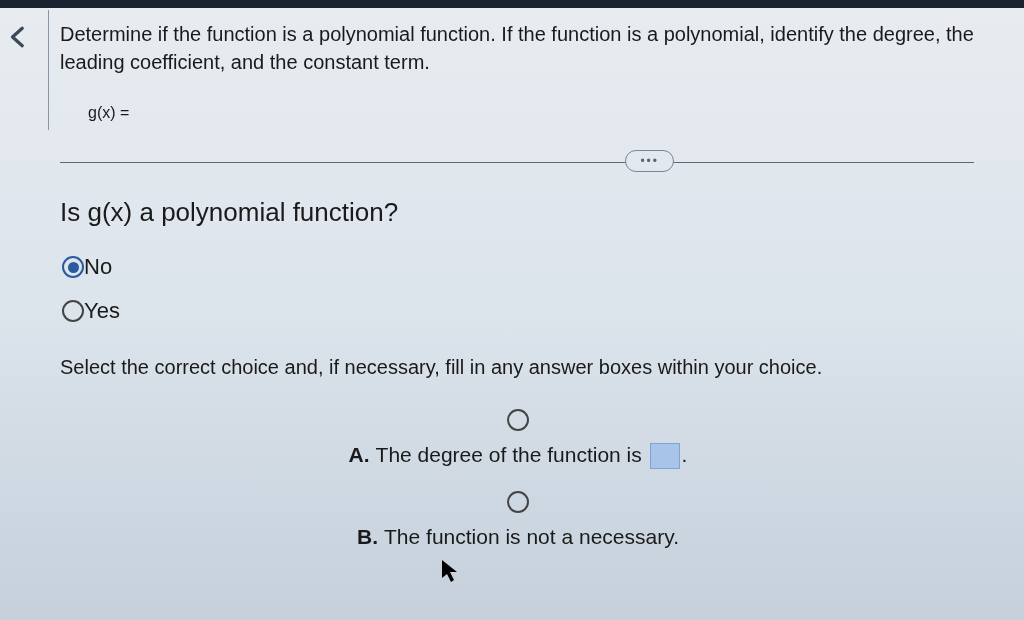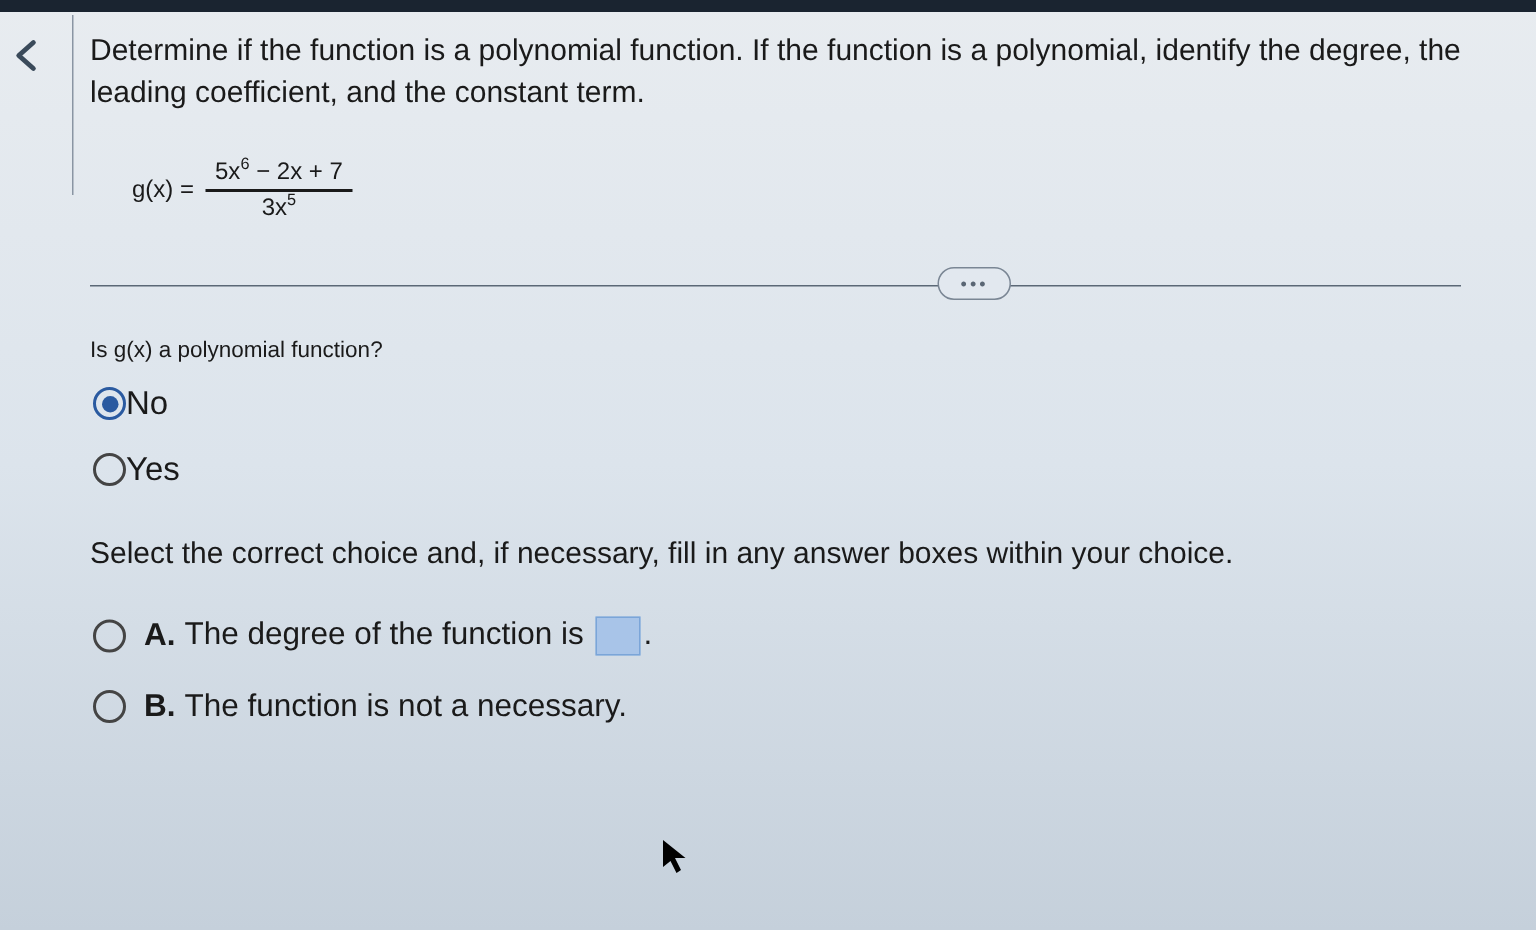--- a/index.html
+++ b/index.html
@@ -83,23 +83,23 @@
       background: #e2e8ef;
       border: 1.5px solid #7a8694;
       border-radius: 14px;
       padding: 3px 14px;
       font-size: 12px;
       color: #5a6674;
       letter-spacing: 2px;
       cursor: pointer;
     }
     .question {
-      font-size: 15px;
-      color: #1a1a1a;
-      margin-bottom: 14px;
+      font-size: 26px;
+      color: #1a1a1a;
+      margin-bottom: 26px;
     }
     .radio-row {
       display: flex;
       align-items: center;
       margin-bottom: 18px;
       margin-left: 2px;
     }
     .radio-outer {
       width: 22px;
       height: 22px;
@@ -128,20 +128,21 @@
       color: #1a1a1a;
       margin-top: 32px;
       margin-bottom: 30px;
     }
     .choice-row {
       display: flex;
       align-items: center;
       gap: 12px;
       margin-bottom: 22px;
       margin-left: 2px;
+      flex-direction: column;
     }
     .choice-text {
       font-size: 21px;
       color: #1a1a1a;
     }
     .choice-letter { font-weight: bold; margin-right: 6px; }
     .answer-box {
       display: inline-block;
       width: 30px;
       height: 26px;
@@ -176,24 +177,20 @@
         <path d="M15 4 L6 12 L15 20" stroke="#3a4a5a" stroke-width="3" fill="none" stroke-linecap="round" stroke-linejoin="round"></path>
       </svg>
   </div>
   <div class="vertical-line"></div>
 
   <div class="content">
     <p class="prompt">Determine if the function is a polynomial function. If the function is a polynomial, identify the degree, the leading coefficient, and the constant term.</p>
 
     <div class="equation">
       <span>g(x) =</span>
-      <span class="fraction">
-        <span class="numerator"><span>5x</span><sup>6</sup><span> − 2x + 7</span></span>
-        <span class="denominator"><span>3x</span><sup>5</sup></span>
-      </span>
     </div>
 
     <div class="divider-wrap">
       <hr class="divider">
       <div class="expand-pill">•••</div>
     </div>
 
     <p class="question">Is g(x) a polynomial function?</p>
 
     <div class="radio-row">

